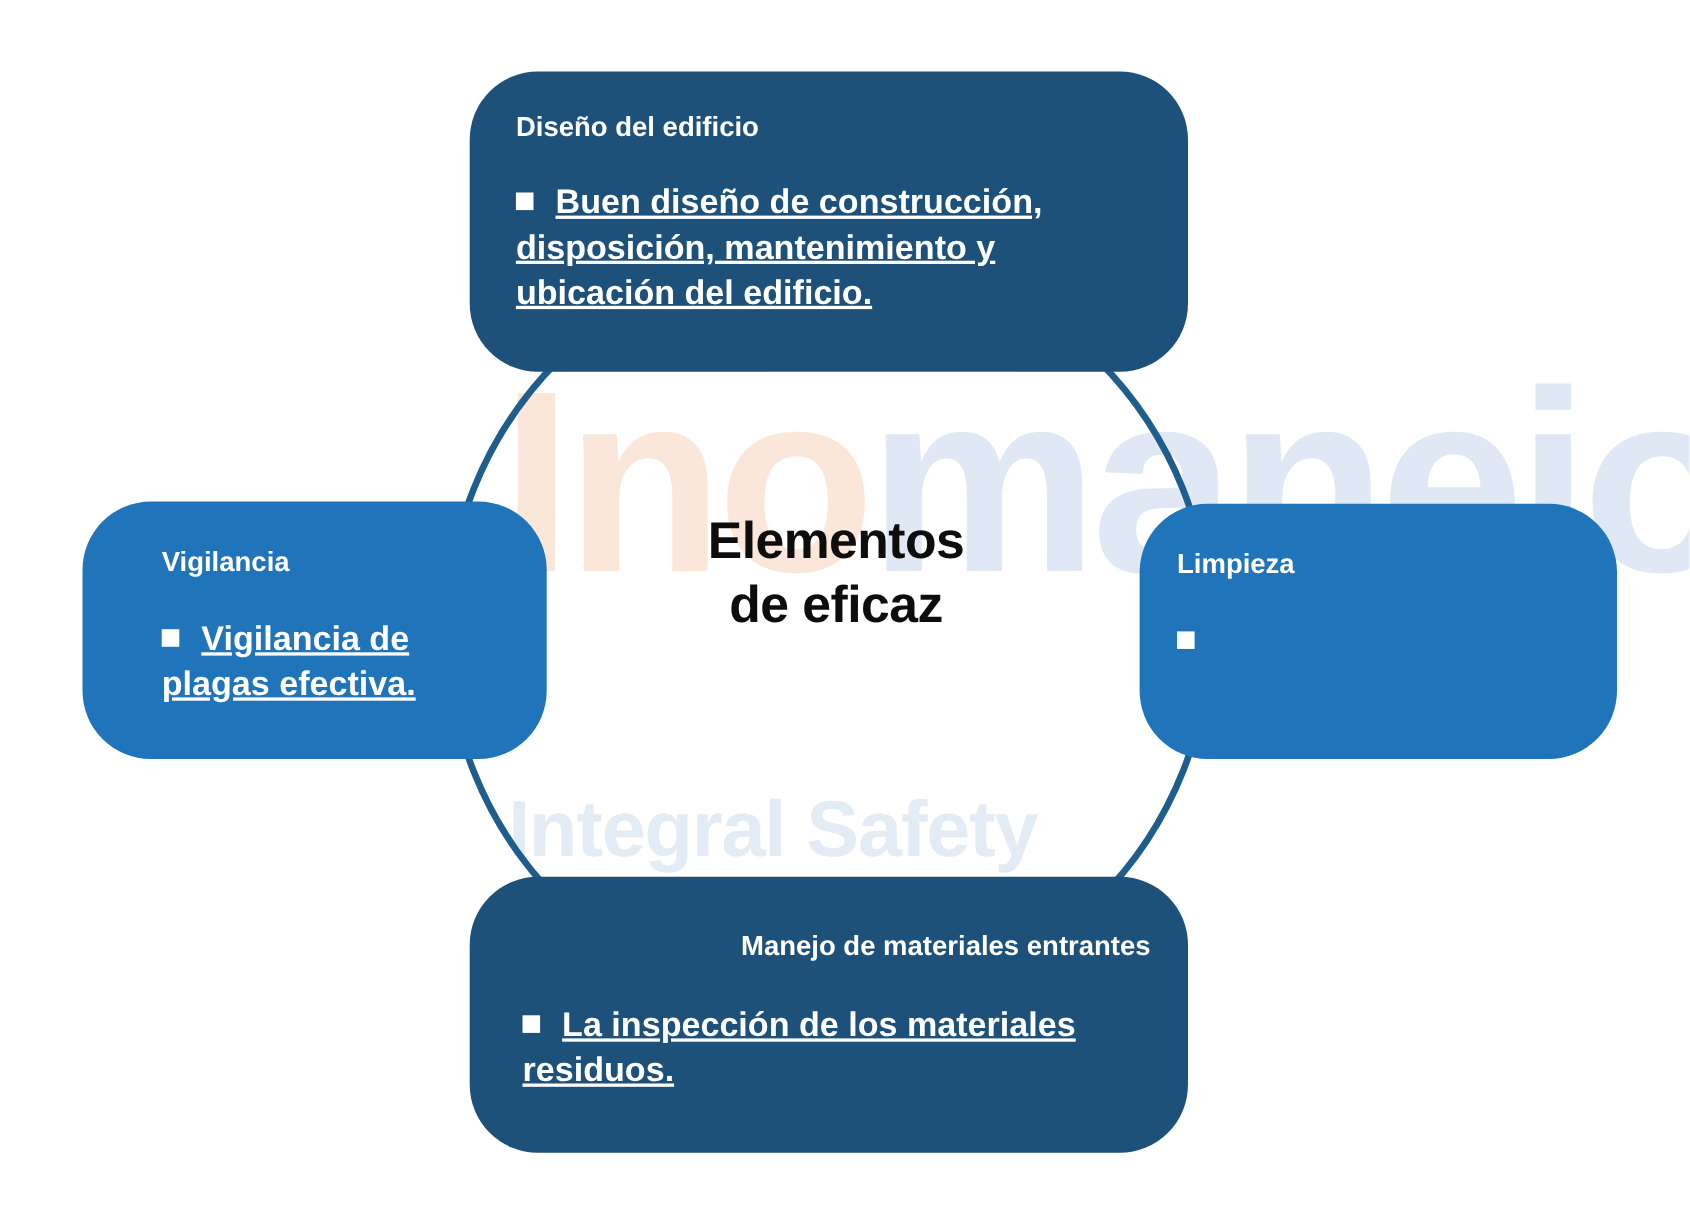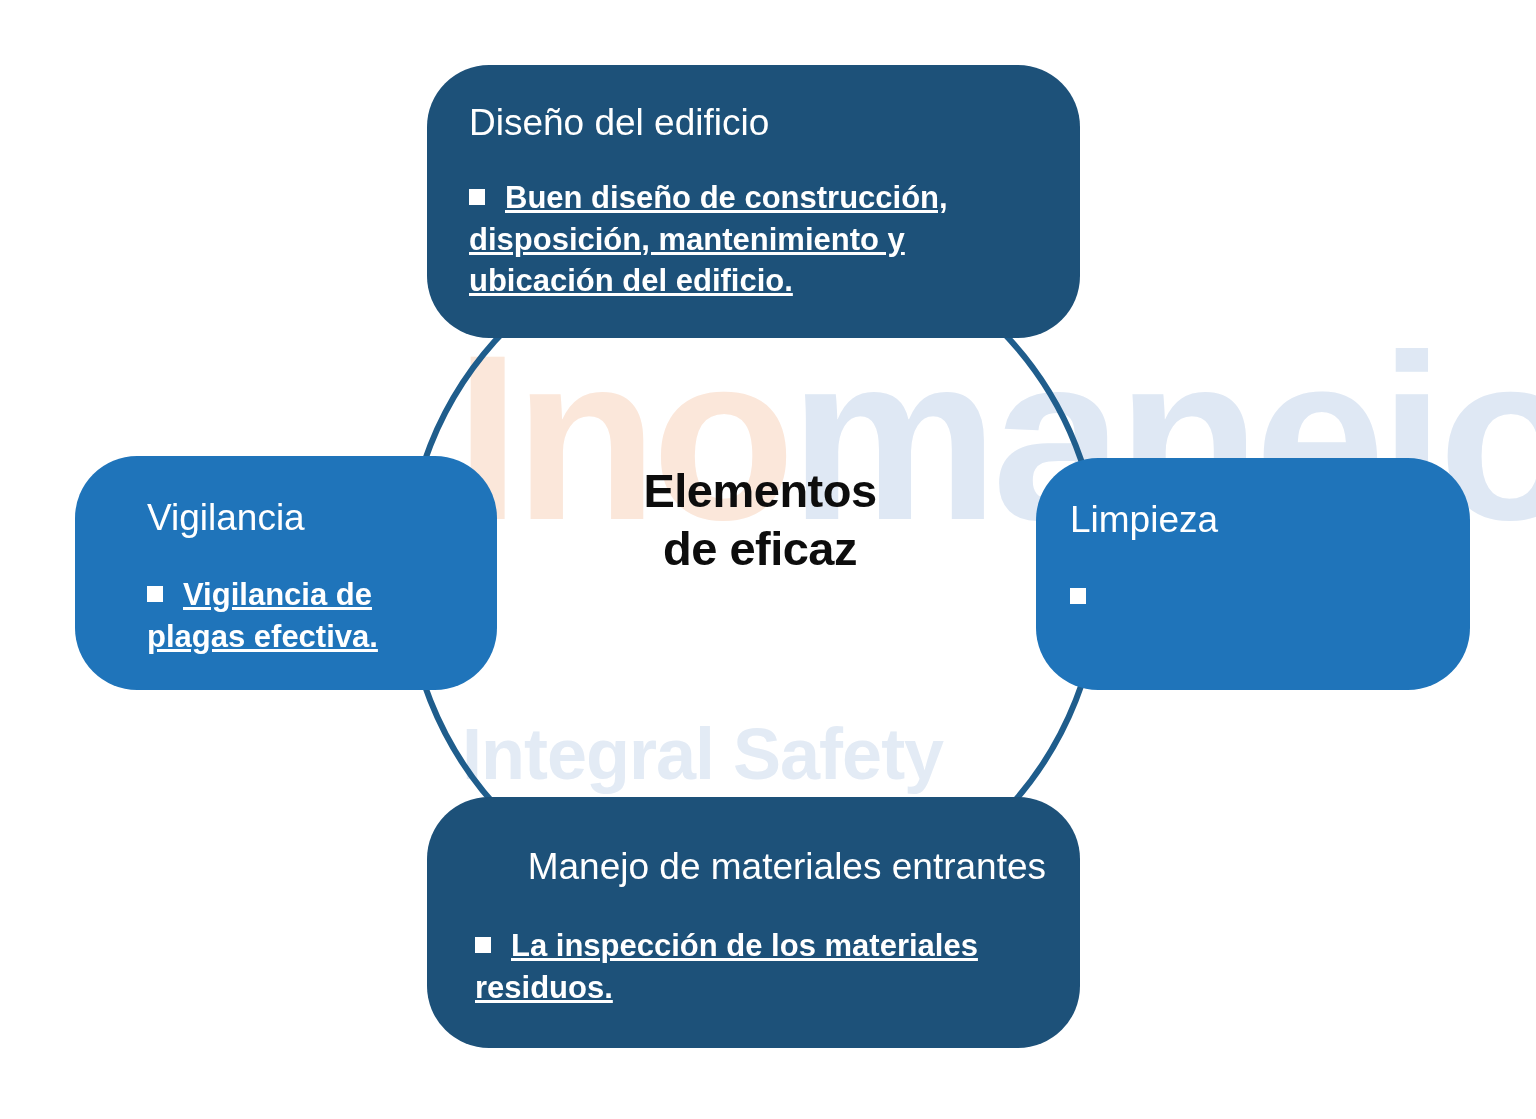--- a/index.html
+++ b/index.html
@@ -84,22 +84,22 @@
     z-index: 4;
     box-sizing: border-box;
     border-radius: 62px;
     color: #ffffff;
     padding: 36px 34px 30px 42px;
   }
   .node.dark { background: #1d5179; }
   .node.light { background: #1f74ba; }
 
   .node-title {
-    font-size: 37px;
-    font-weight: 400;
+    font-size: 25px;
+    font-weight: 700;
     line-height: 1.2;
     letter-spacing: 0px;
     margin: 0 0 34px 0;
   }
   .node-body {
     font-size: 31px;
     font-weight: 700;
     line-height: 1.33;
     letter-spacing: 0px;
     margin: 0;

